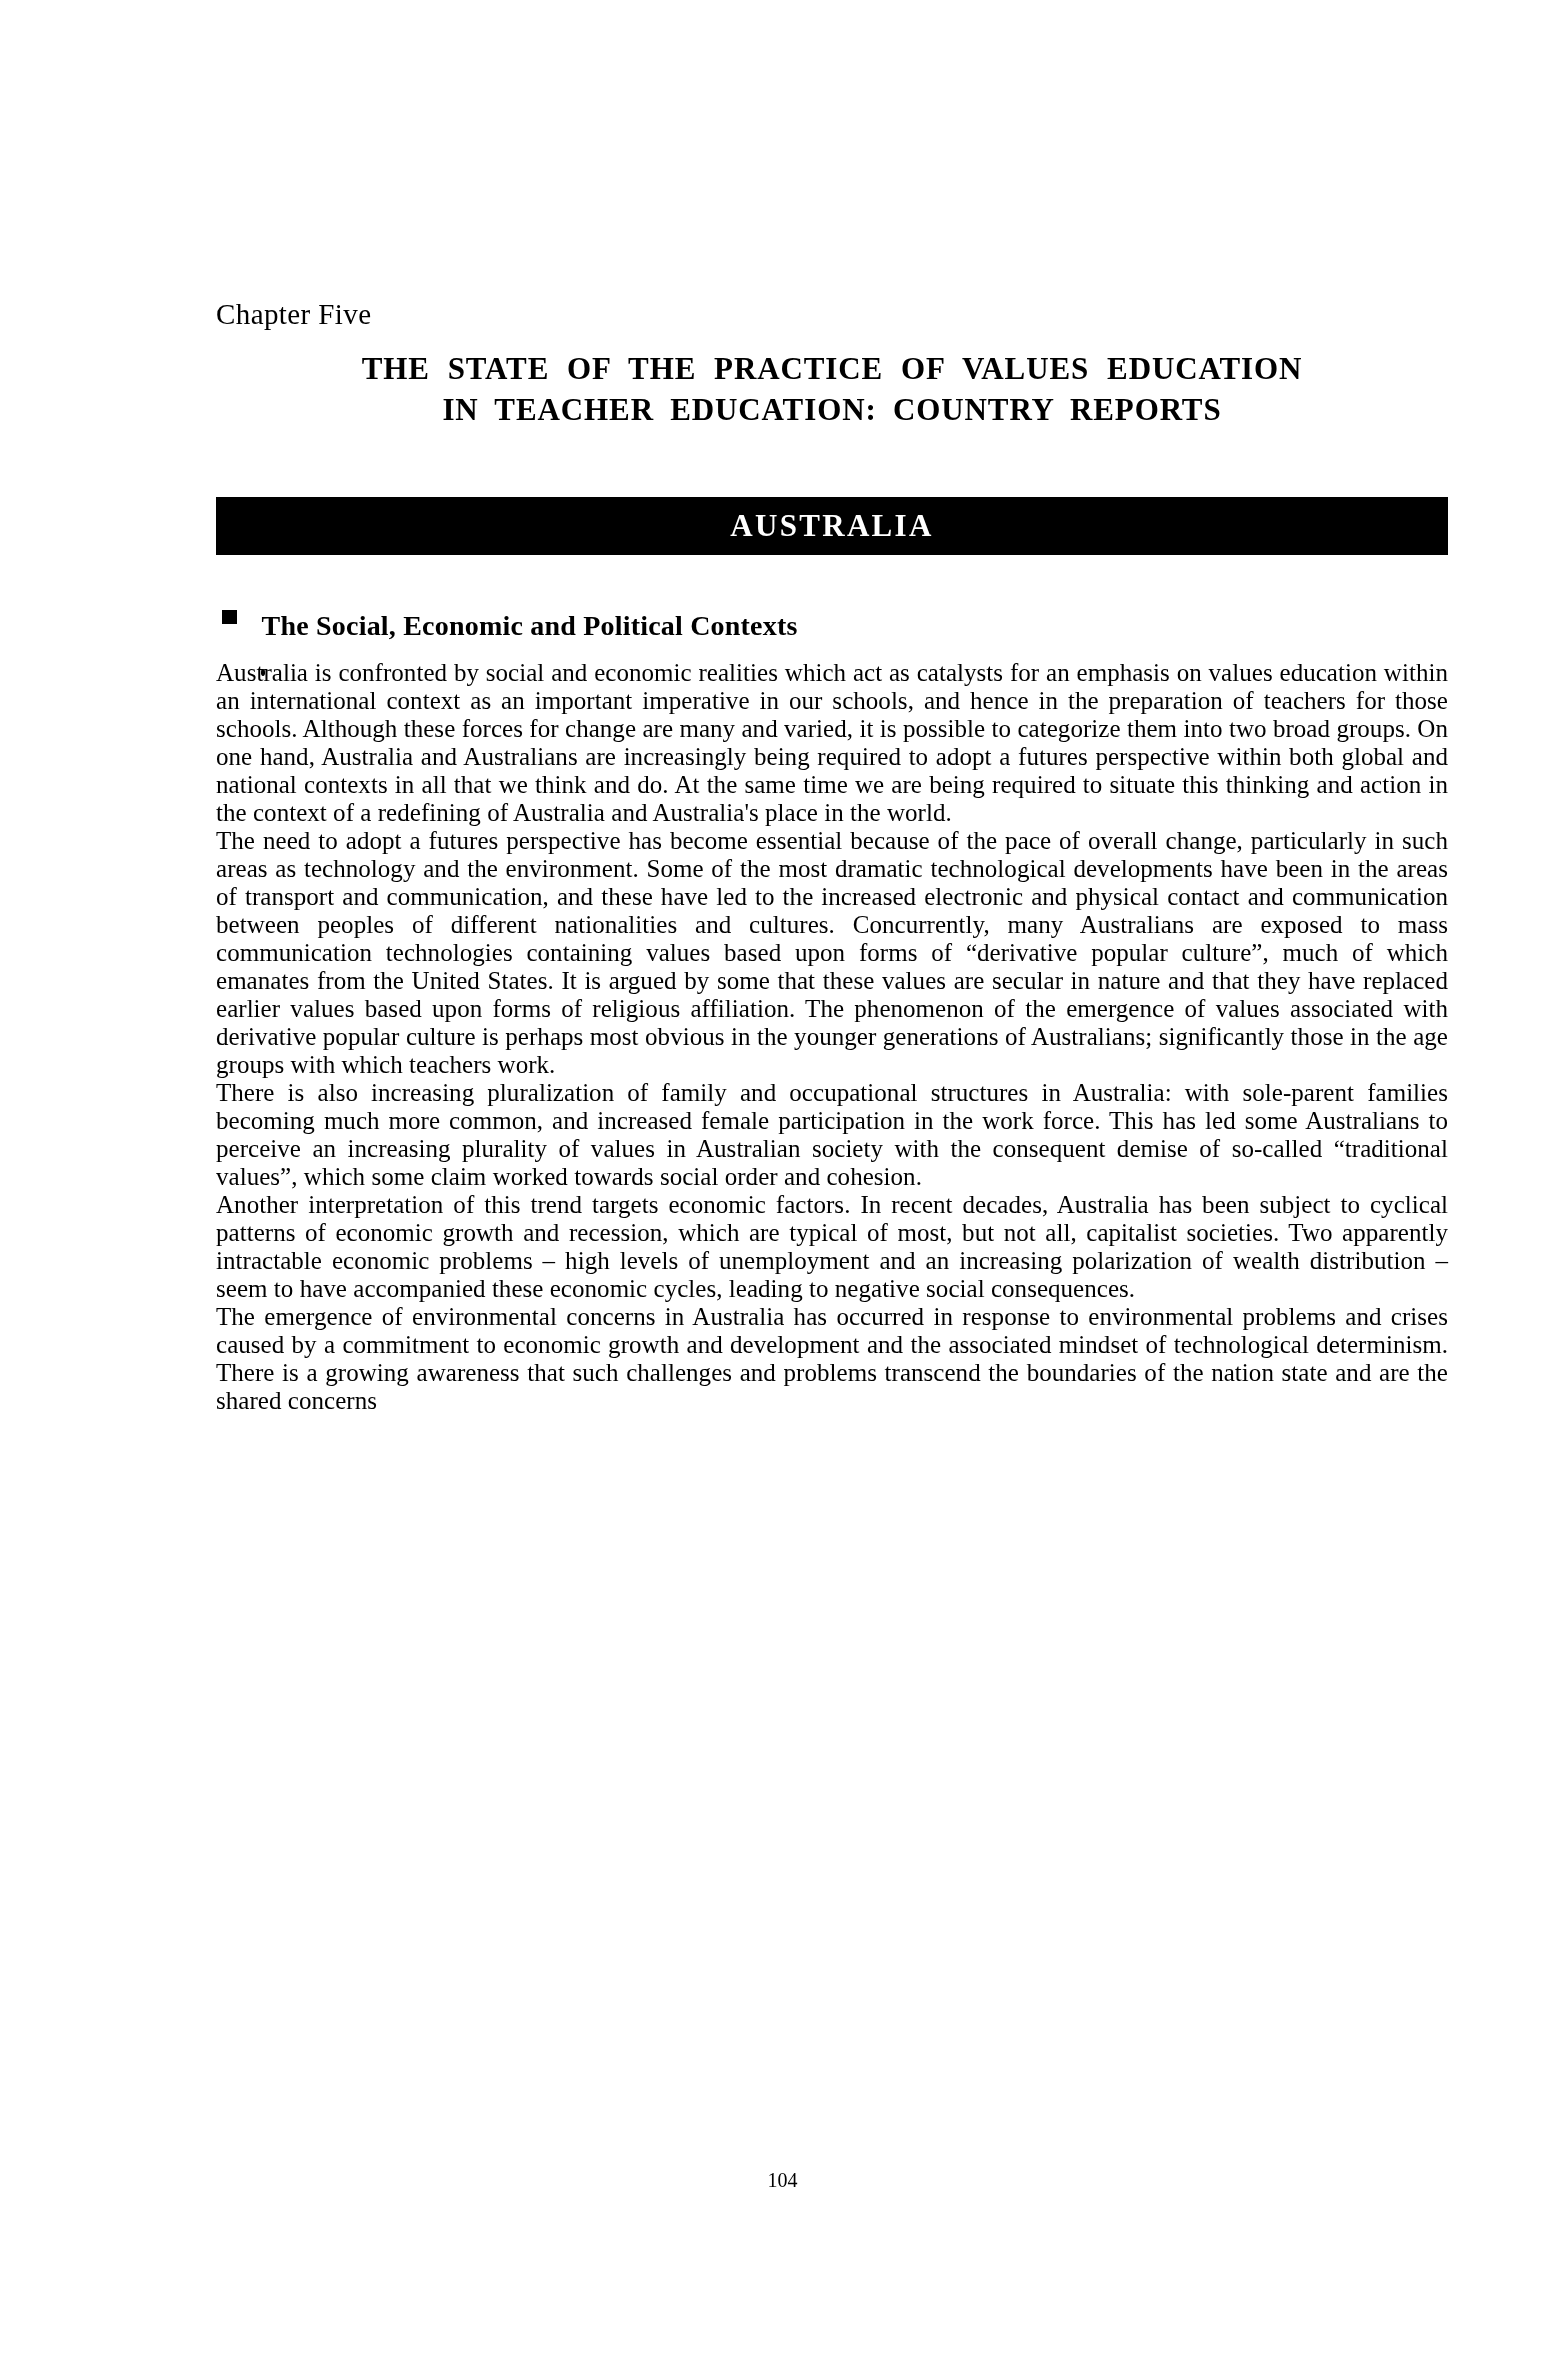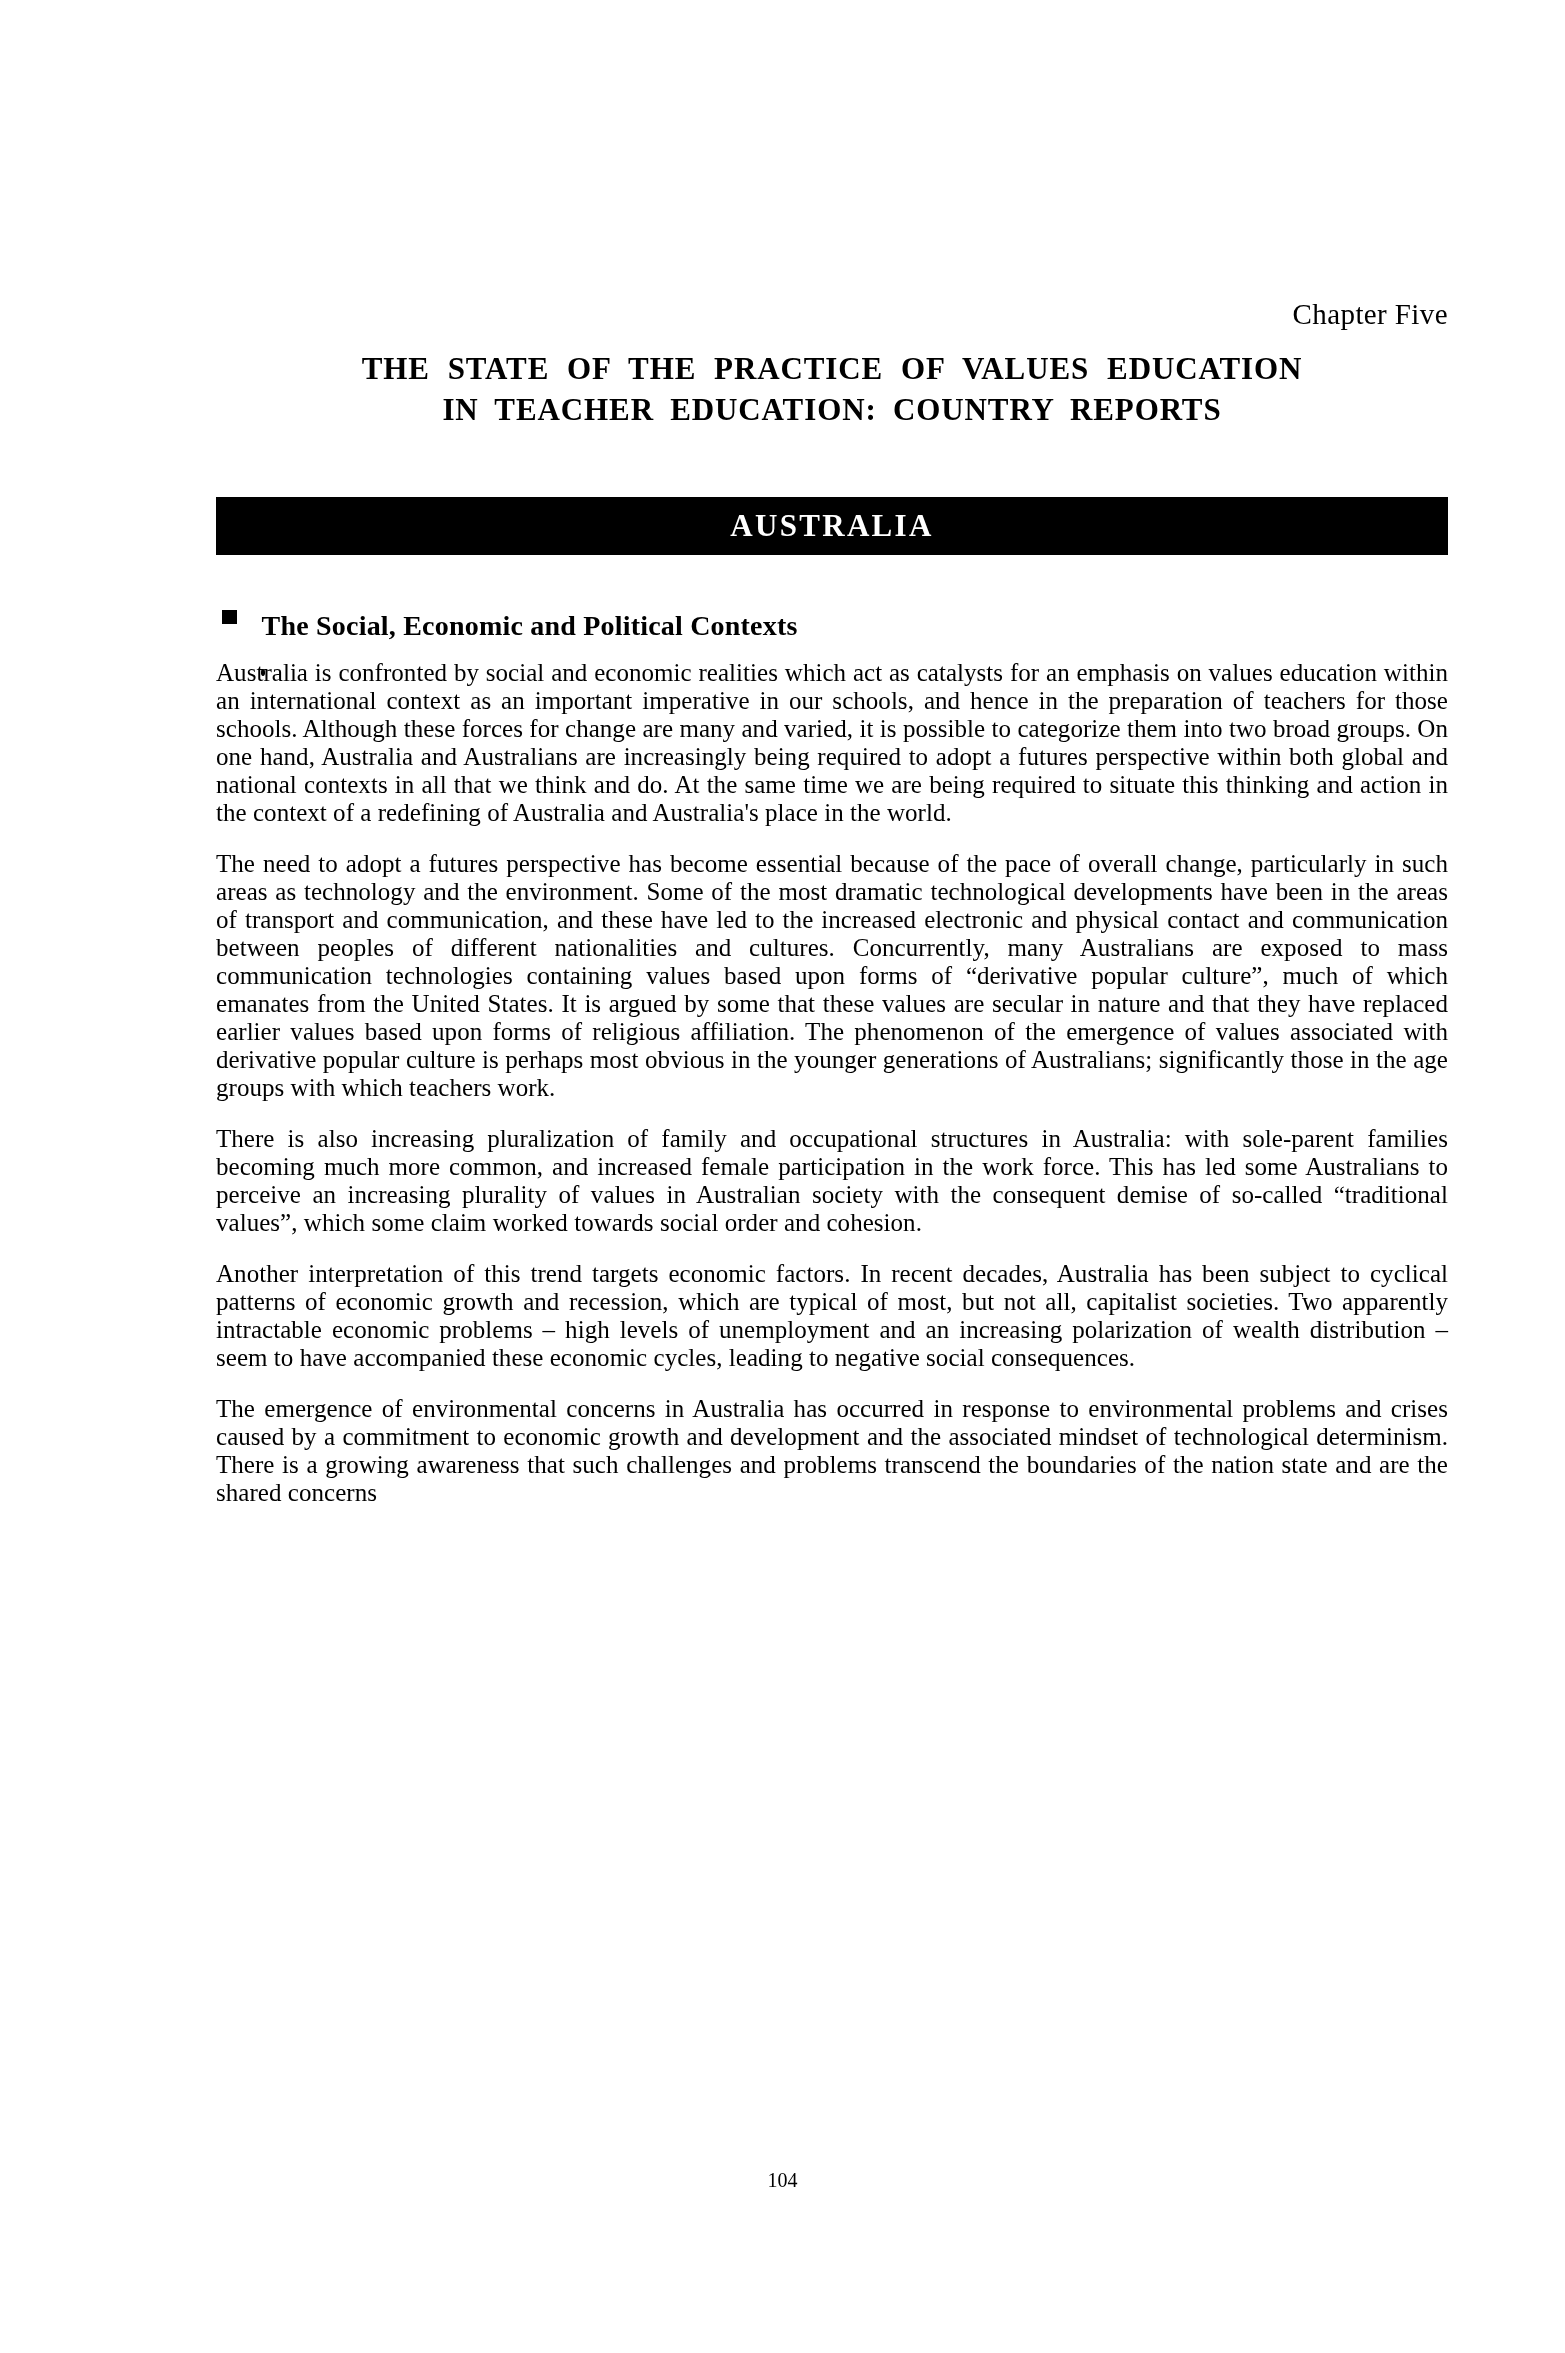--- a/index.html
+++ b/index.html
@@ -21,21 +21,21 @@
   }
   .content {
     position: absolute;
     left: 216px;
     top: 0;
     width: 1232px;
   }
 
   
   .chapter-label {
-    text-align: right;
+    text-align: left;
     font-size: 29px;
     line-height: 1.2;
     letter-spacing: 0.4px;
     margin-top: 297px;
   }
 
   
   .doc-title {
     text-align: center;
     font-weight: bold;
@@ -106,21 +106,20 @@
   
   .para {
     text-align: justify;
     text-justify: inter-word;
     font-size: 25px;
     line-height: 28px;
     margin: 0;
     letter-spacing: 0.04px;
   }
   .para + .para {
-    margin-top: 23px;
   }
   .para.first {
     margin-top: 17px;
   }
 
   
   .page-number {
     position: absolute;
     left: 0;
     right: 0;

